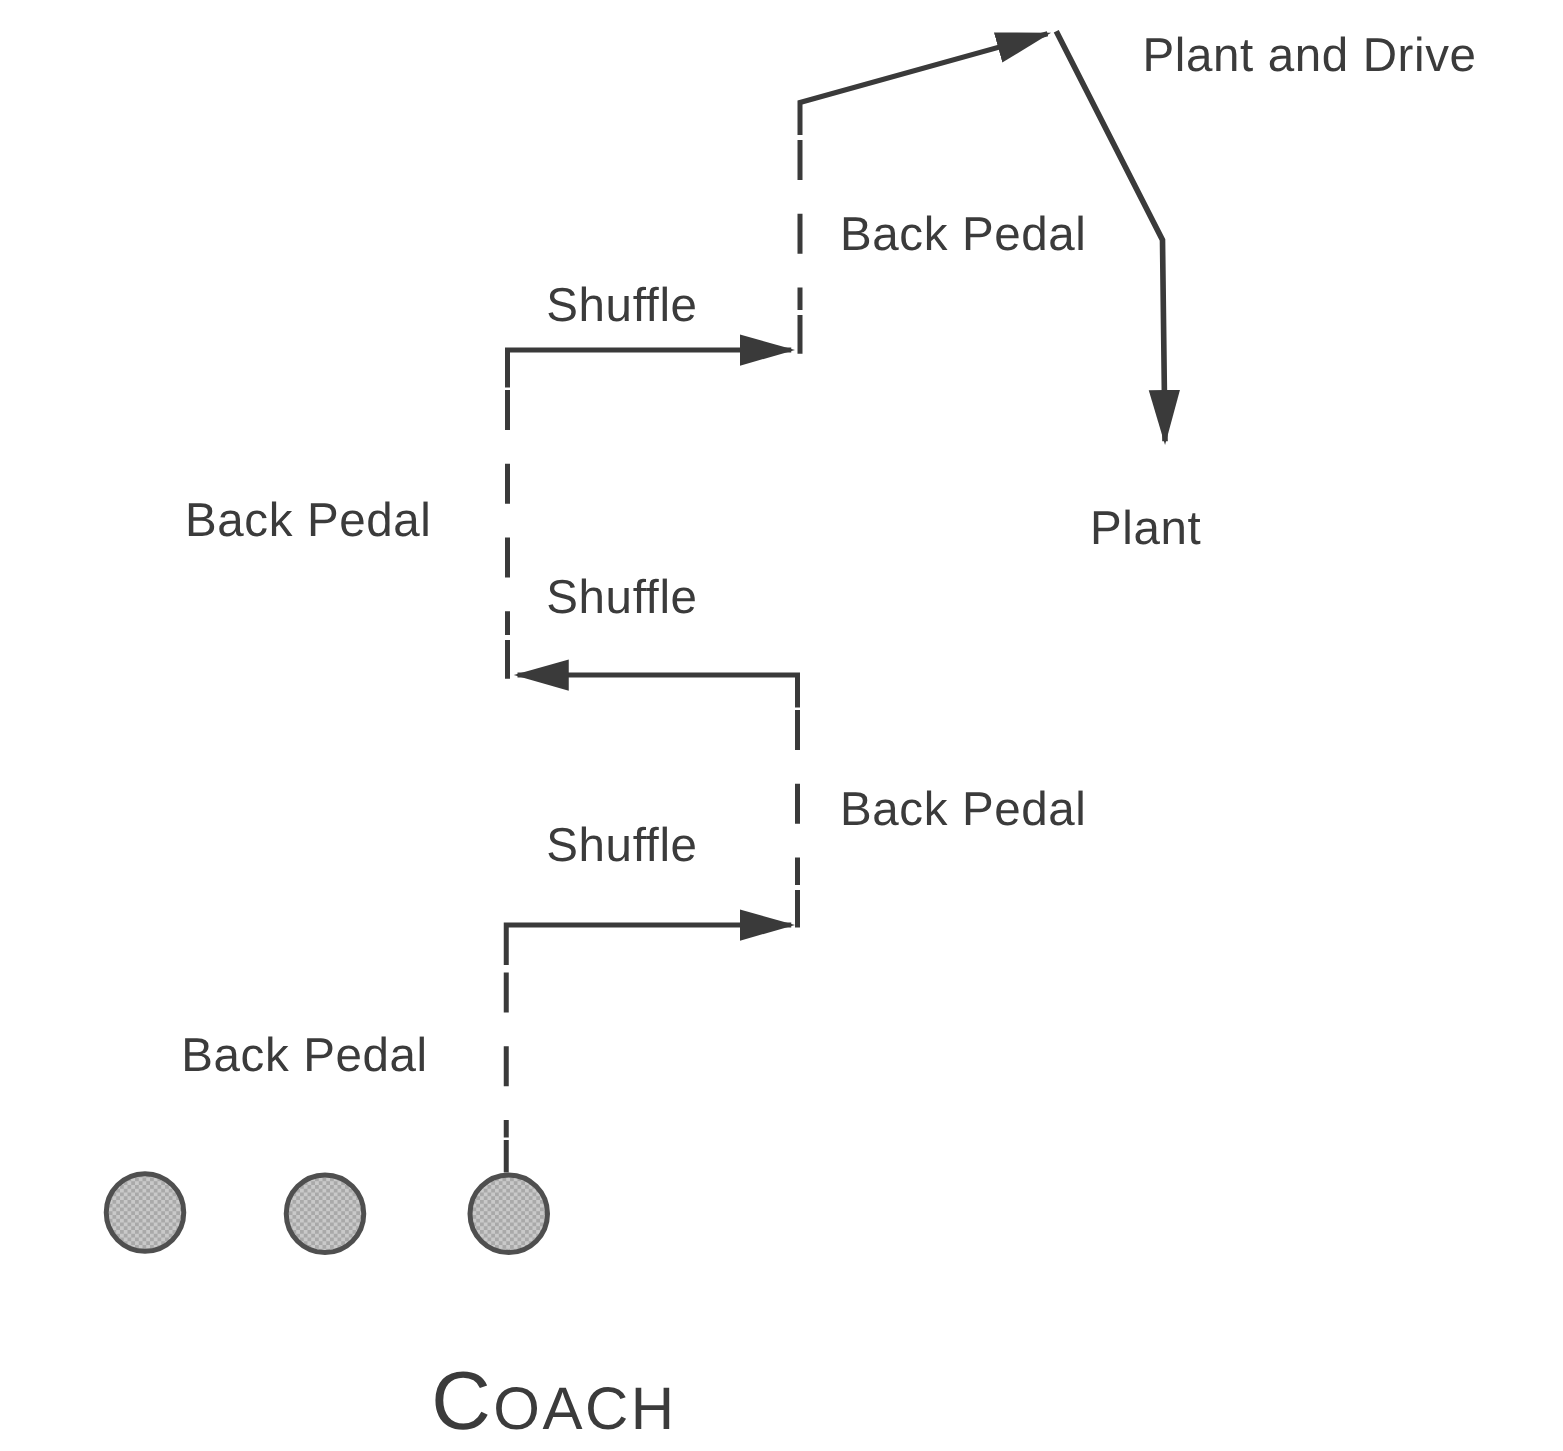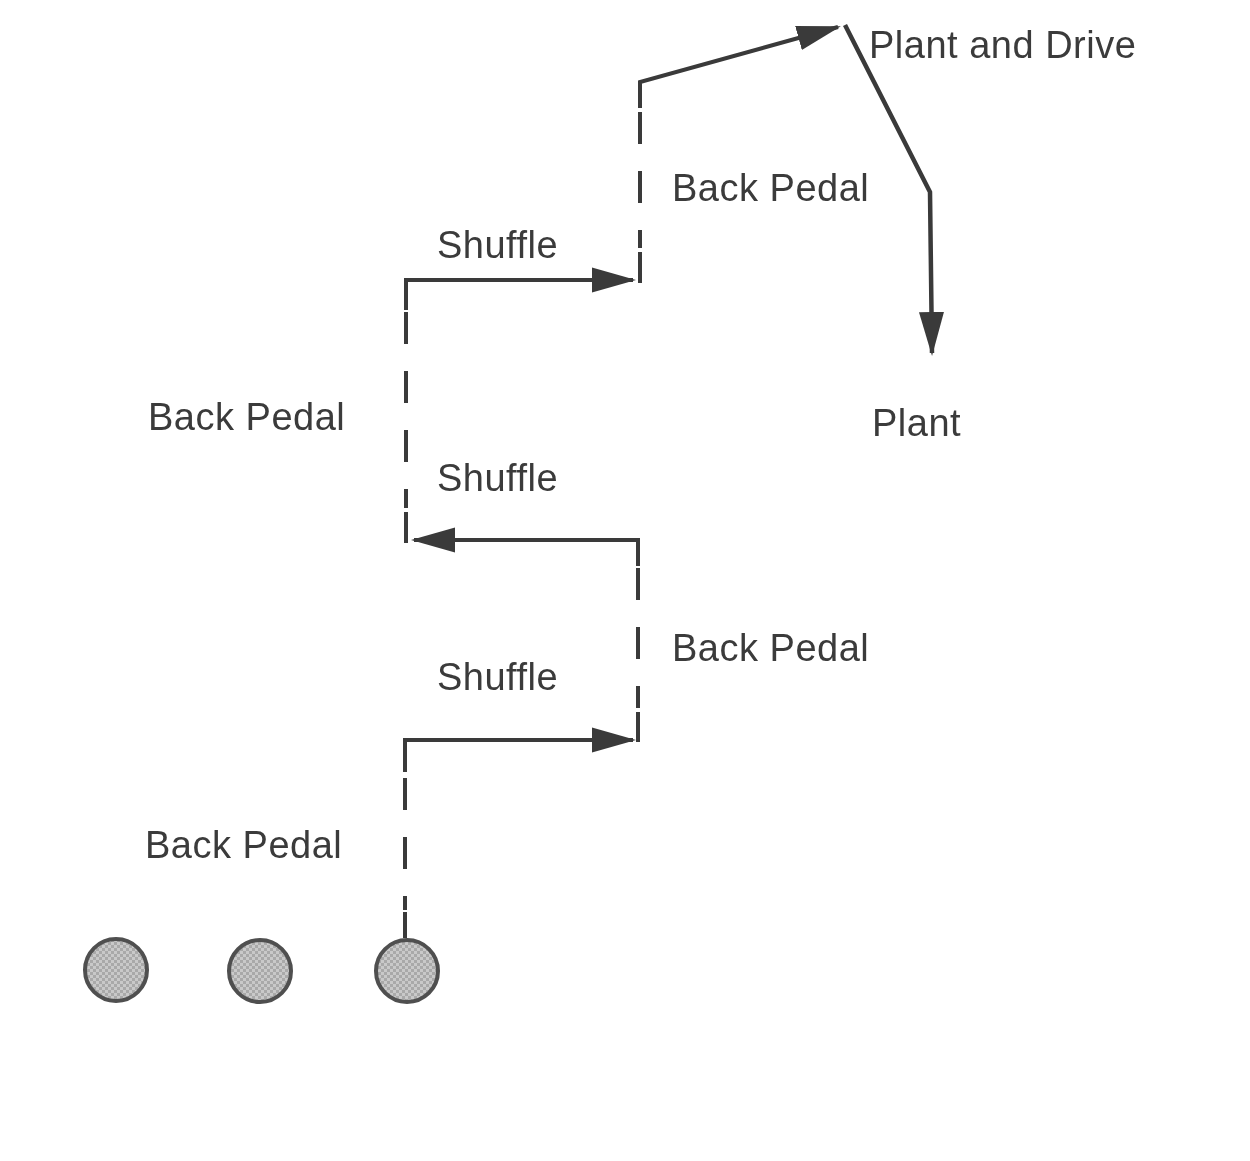--- a/index.html
+++ b/index.html
@@ -83,18 +83,19 @@
   <div class="lbl" style="left:672px; top:629px;">Back Pedal</div>
 
   <div class="lbl" style="left:437px; top:459px;">Shuffle</div>
 
   <div class="lbl" style="left:148px; top:398px;">Back Pedal</div>
 
   <div class="lbl" style="left:437px; top:226px;">Shuffle</div>
 
   <div class="lbl" style="left:672px; top:169px;">Back Pedal</div>
 
-  <div class="lbl" style="left:869px; top:26px;">Plant and Drive</div>
+  <div class="lbl" style="left:914px; top:26px;">Plant and Drive</div>
 
   <div class="lbl" style="left:872px; top:404px;">Plant</div>
 
+  <div class="coach"><span class="initial">C</span><span class="rest">OACH</span></div>
 
 </div>
 
 </body></html>

